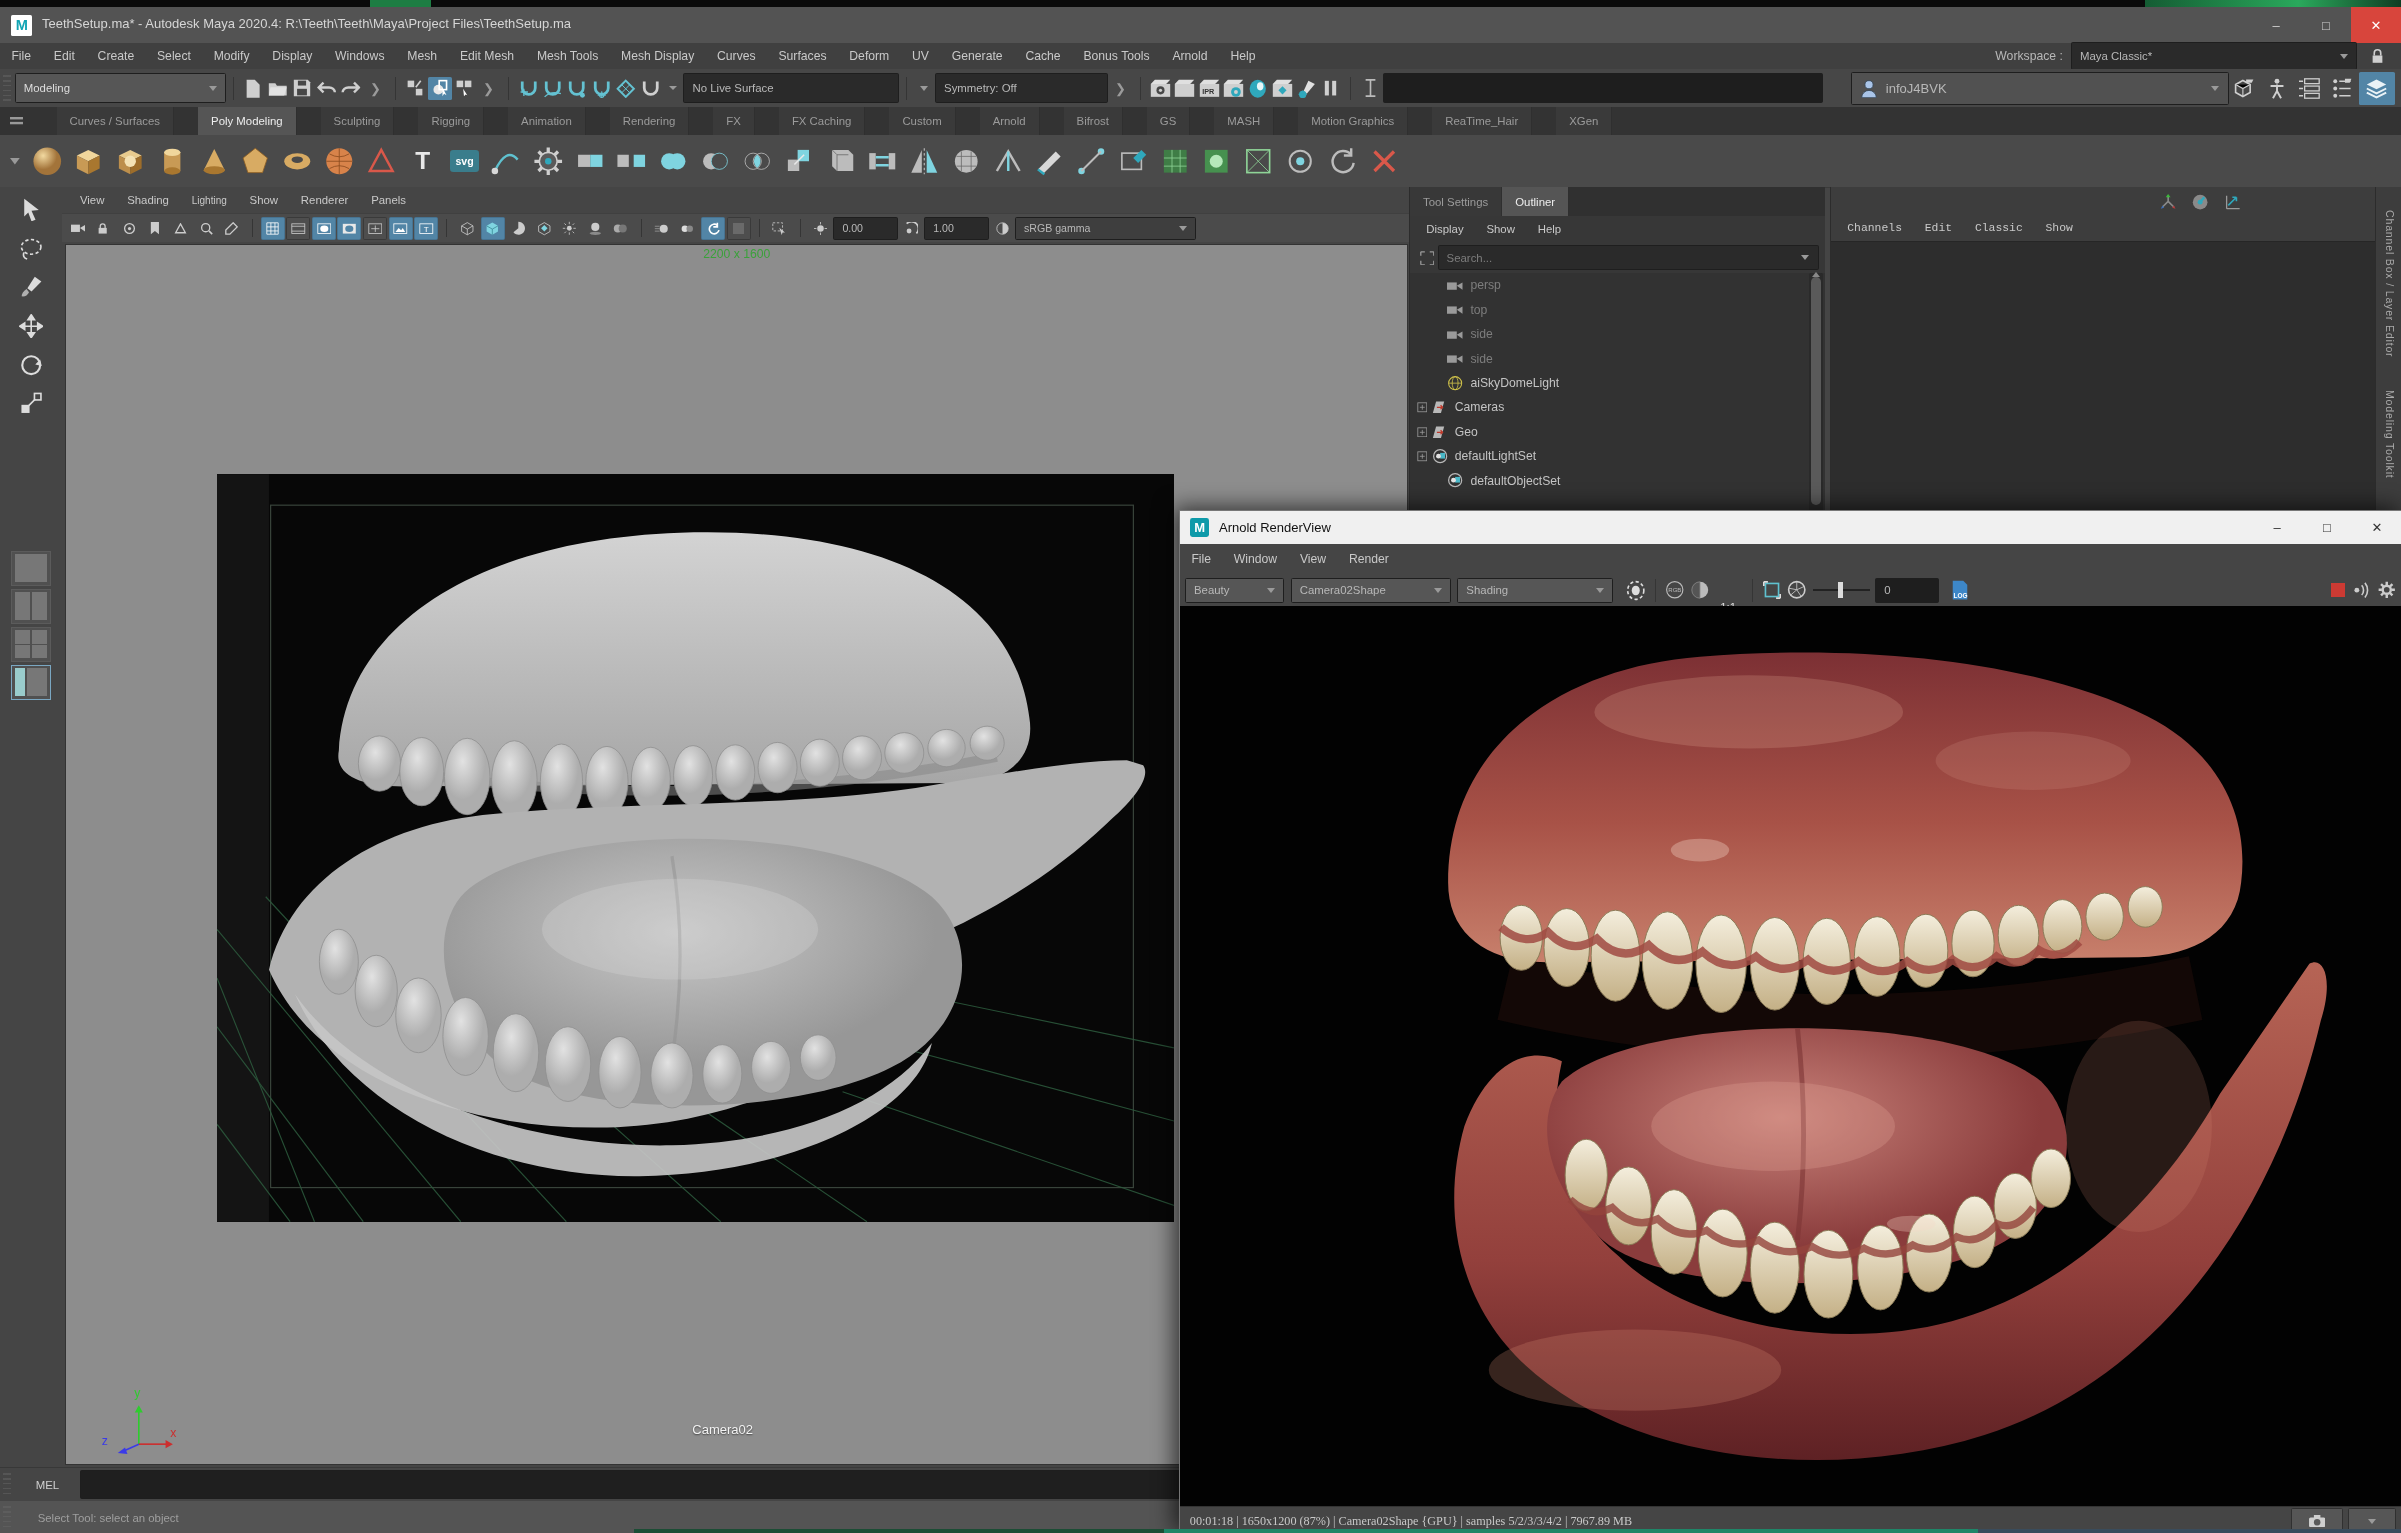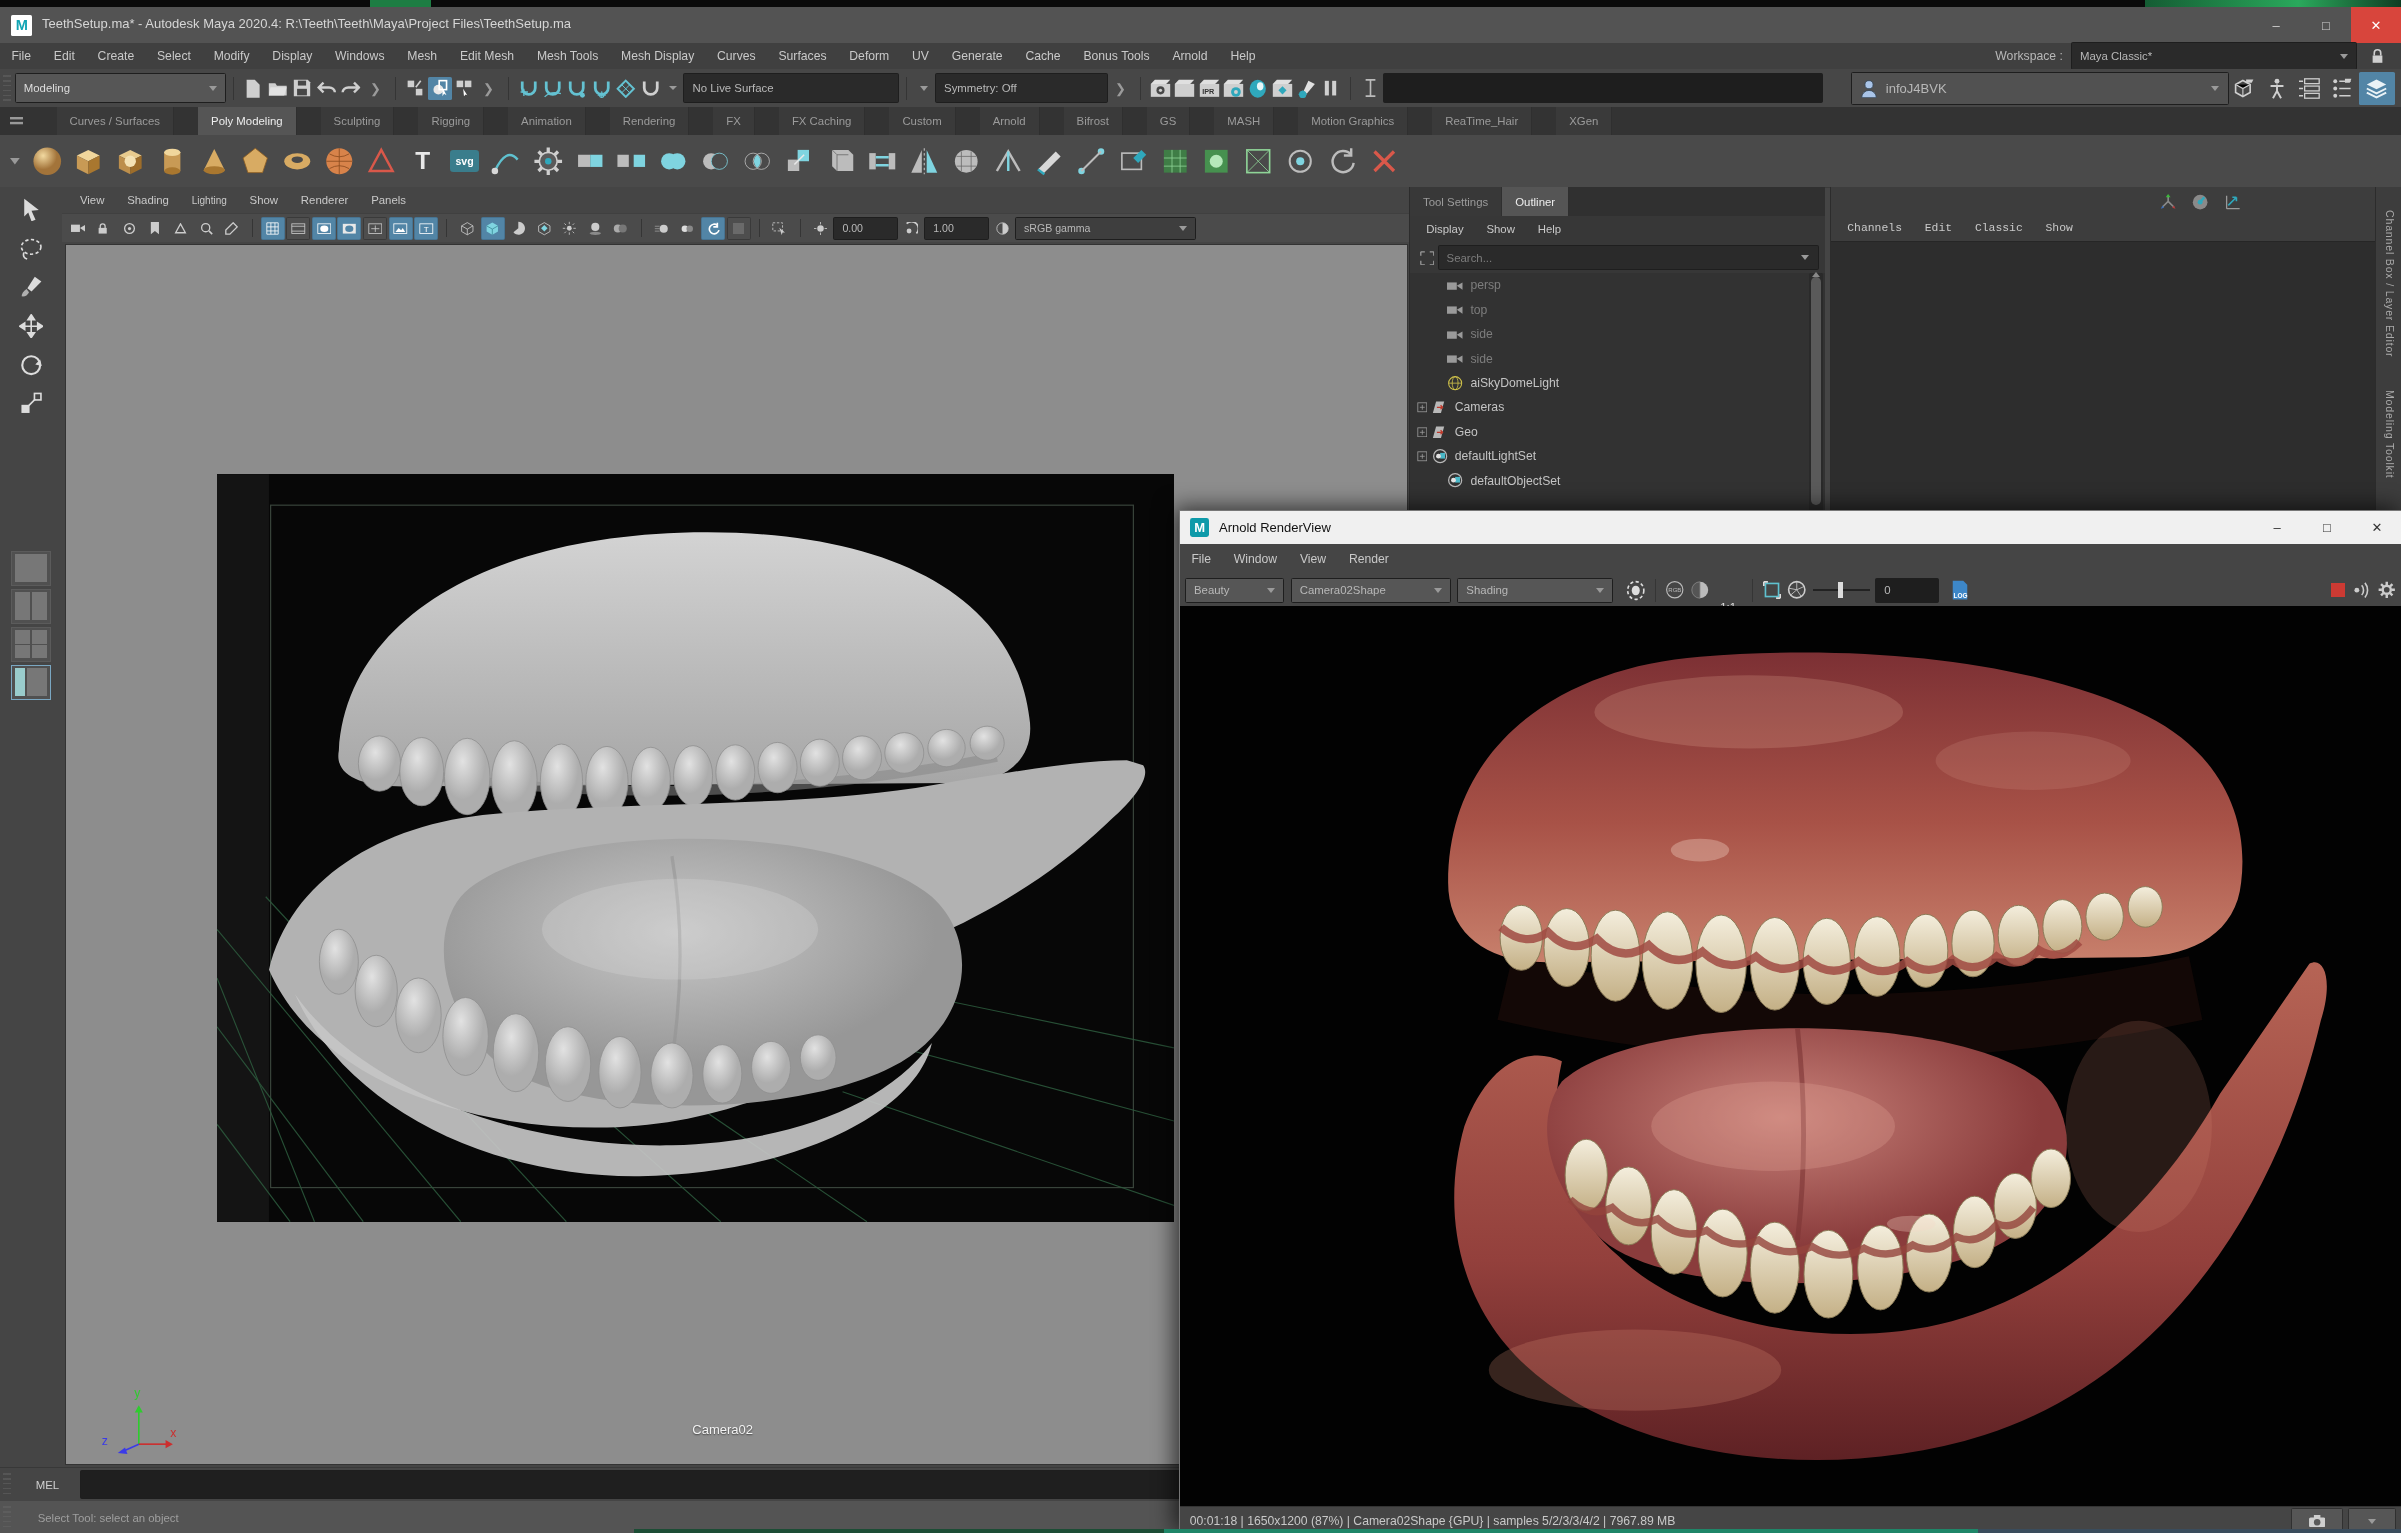--- a/index.html
+++ b/index.html
@@ -794,20 +794,21 @@
               <path d="M8 1 a7 7 0 0 1 0 14 Z" fill="#ccc"></path>
             </svg>
           </span>
         <div class="field" style="width:163px;height:21px;font-size:10.6px;background:#3e3e3e;">
             <span>sRGB gamma</span>
             <span class="caret"></span>
           </div>
       </div>
 
       <div class="abs" style="left:3.3px;top:57px;width:1341px;height:1219px;background:#8d8d8d;border:0.8px solid #333;">
+        <div class="abs" style="left:0;right:0;top:1.6px;text-align:center;color:#3aa23a;font-size:12.2px;">2200 x 1600</div>
 
         <div class="abs" style="left:151px;top:229px;width:957px;height:748px;background:#070707;overflow:hidden;">
           <svg width="957" height="748" viewBox="0 0 1178 920">
             <defs>
               <linearGradient id="clayG" x1="0" y1="0" x2="0" y2="1">
                   <stop offset="0%" stop-color="#d3d3d3"></stop>
                   <stop offset="100%" stop-color="#a6a6a6"></stop>
                 </linearGradient>
               <radialGradient id="clayT" cx="40%" cy="30%">
                   <stop offset="0%" stop-color="#e2e2e2"></stop>
@@ -1211,21 +1212,21 @@
         </g>
         <path d="M480,730 q26,24 52,10 q26,28 56,14 q28,28 60,14 q30,26 64,12 q32,24 66,8 q32,20 64,2 q30,16 60,-4 q28,14 54,-10 q26,12 50,-16 q22,10 44,-20" fill="none" stroke="#94433c" stroke-width="9" opacity="0.8"></path>
         <ellipse cx="560" cy="940" rx="180" ry="50" fill="#d98a74" opacity="0.25"></ellipse>
         <ellipse cx="1180" cy="640" rx="90" ry="130" fill="#d98a74" opacity="0.18"></ellipse>
         <ellipse cx="640" cy="300" rx="36" ry="14" fill="#f4d8c8" opacity="0.35"></ellipse>
         <ellipse cx="900" cy="760" rx="30" ry="10" fill="#f4d8c8" opacity="0.3"></ellipse>
       </svg>
     </div>
 
     <div class="abs row" style="left:0;top:995px;width:100%;height:28.4px;background:#454545;border-top:0.8px solid #333;">
-      <span style="font-size:12.2px;color:#c8c8c8;padding-left:9.8px;white-space:nowrap;">00:01:18 | 1650x1200 (87%) | Camera02Shape  {GPU} | samples 5/2/3/3/4/2 | 7967.89 MB</span>
+      <span style="font-size:12.2px;color:#c8c8c8;padding-left:9.8px;white-space:nowrap;font-family:Liberation Serif, serif;">00:01:18 | 1650x1200 (87%) | Camera02Shape  {GPU} | samples 5/2/3/3/4/2 | 7967.89 MB</span>
       <div style="margin-left:auto" class="row">
         <span class="aseL" style="width:37px;justify-content:center;margin-right:4.9px;">
             <svg width="16.3" height="12.2" viewBox="0 0 20 15">
               <rect x="0" y="3" width="20" height="12" rx="2" fill="#cfcfcf"></rect>
               <rect x="6" y="0" width="8" height="4" fill="#cfcfcf"></rect>
               <circle cx="10" cy="9" r="4" fill="#5a5a5a"></circle>
             </svg>
           </span>
         <span class="aseL" style="width:32.5px;justify-content:center;margin-right:6.5px;">
             <span class="caret" style="margin:0;"></span>

